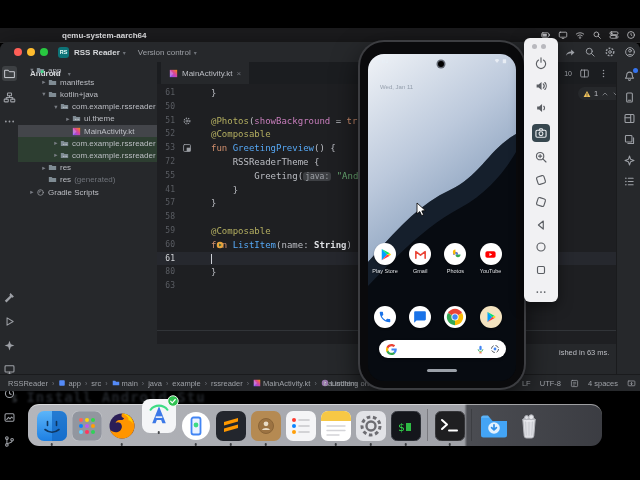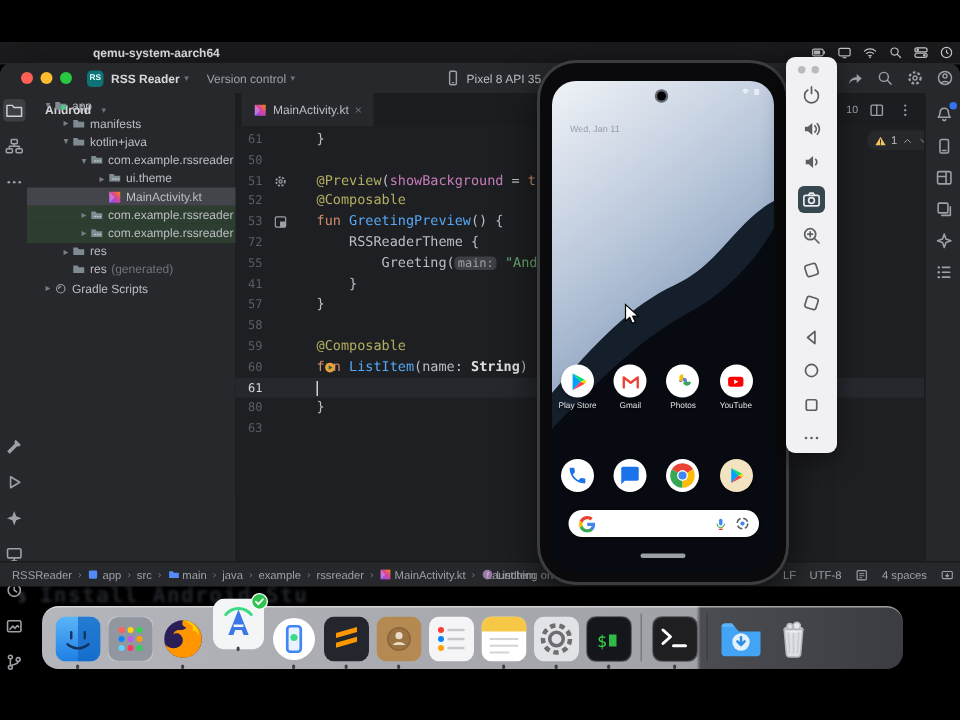--- a/index.html
+++ b/index.html
@@ -193,32 +193,20 @@
   <div id="aswin">
     <div id="titlebar">
       <span class="tl r"></span>
       <span class="tl y"></span>
       <span class="tl g"></span>
       <span class="rsbadge">RS</span>
       <span class="tbtxt">RSS Reader</span>
       <span class="chev">▾</span>
       <span class="tbtxt dim">Version control</span>
       <span class="chev">▾</span>
-      <span id="device-sel">
-        <span class="icn" id="devicon">
-            <span class="icn" style="width: 12px; height: 12px;">
-              <svg viewBox="0 0 16 16" xmlns="http://www.w3.org/2000/svg">
-                <rect x="5" y="2" width="6" height="12" rx="1.3" stroke="#9da0a6" stroke-width="1.3" fill="none" stroke-linecap="round" stroke-linejoin="round"></rect>
-                <path d="M7 12.2h2" stroke="#9da0a6"></path>
-              </svg>
-            </span>
-          </span>
-        <span class="lbl">Pixel 8 API 35</span>
-        <span class="chev">▾</span>
-      </span>
       <div id="tb-icons">
           <span class="icn" style="width: 12px; height: 12px;">
             <svg viewBox="0 0 16 16" xmlns="http://www.w3.org/2000/svg">
               <path d="M2.5 13c1-4 4-5.6 7-5.6V4.5l4.5 4-4.5 4v-2.9c-2.6 0-5 .9-7 3.4z" fill="#9da0a6"></path>
             </svg>
           </span>
           <span class="icn" style="width: 12px; height: 12px;">
             <svg viewBox="0 0 16 16" xmlns="http://www.w3.org/2000/svg">
               <circle cx="7" cy="7" r="4" stroke="#9da0a6" stroke-width="1.3" fill="none" stroke-linecap="round" stroke-linejoin="round"></circle>
               <path d="M10 10l3.5 3.5" stroke="#9da0a6" stroke-width="1.3" fill="none" stroke-linecap="round" stroke-linejoin="round"></path>
@@ -484,28 +472,28 @@
         </div>
     </div>
 
     <div id="editor">
       <div id="code">
           <div class="code-line" style="top: 2px;"><span class="lnum">61</span><span class="ctext"><span class="c-p">}</span></span></div>
           <div class="code-line" style="top: 15.8px;"><span class="lnum">50</span><span class="ctext"></span></div>
           <div class="code-line" style="top: 29.6px;"><span class="lnum">51</span><span class="icn gut" style="width: 10px; height: 10px;"><svg viewBox="0 0 16 16" xmlns="http://www.w3.org/2000/svg">
                 <circle cx="8" cy="8" r="4.6" stroke="#9da0a6" stroke-width="1.8" fill="none" stroke-dasharray="2.2 1.6"></circle>
                 <circle cx="8" cy="8" r="1.7" stroke="#9da0a6" stroke-width="1.3" fill="none" stroke-linecap="round" stroke-linejoin="round"></circle>
-              </svg></span><span class="ctext"><span class="c-a">@Preview</span><span class="c-p">(</span><span class="c-f">showBackground</span><span class="c-p"> = </span><span class="c-k">tr</span></span></div>
+              </svg></span><span class="ctext"><span class="c-a">@Photos</span><span class="c-p">(</span><span class="c-f">showBackground</span><span class="c-p"> = </span><span class="c-k">tr</span></span></div>
           <div class="code-line" style="top: 43.4px;"><span class="lnum">52</span><span class="ctext"><span class="c-a">@Composable</span></span></div>
           <div class="code-line" style="top: 57.2px;"><span class="lnum">53</span><span class="icn gut" style="width: 10px; height: 10px;"><svg viewBox="0 0 16 16" xmlns="http://www.w3.org/2000/svg">
                 <rect x="2.5" y="2.5" width="11" height="11" rx="1.5" stroke="#9da0a6" stroke-width="1.3" fill="none" stroke-linecap="round" stroke-linejoin="round"></rect>
                 <rect x="7.5" y="7.5" width="6" height="6" fill="#9da0a6"></rect>
               </svg></span><span class="ctext"><span class="c-k">fun </span><span class="c-fn">GreetingPreview</span><span class="c-p">() {</span></span></div>
           <div class="code-line" style="top: 71px;"><span class="lnum">72</span><span class="ctext"><span class="c-p">    RSSReaderTheme {</span></span></div>
-          <div class="code-line" style="top: 84.8px;"><span class="lnum">55</span><span class="ctext"><span class="c-p">        Greeting(</span><span class="c-hint">main:</span><span class="c-s"> "Andr</span></span></div>
+          <div class="code-line" style="top: 84.8px;"><span class="lnum">55</span><span class="ctext"><span class="c-p">        Greeting(</span><span class="c-hint">java:</span><span class="c-s"> "Andr</span></span></div>
           <div class="code-line" style="top: 98.6px;"><span class="lnum">41</span><span class="ctext"><span class="c-p">    }</span></span></div>
           <div class="code-line" style="top: 112.4px;"><span class="lnum">57</span><span class="ctext"><span class="c-p">}</span></span></div>
           <div class="code-line" style="top: 126.2px;"><span class="lnum">58</span><span class="ctext"></span></div>
           <div class="code-line" style="top: 140px;"><span class="lnum">59</span><span class="ctext"><span class="c-a">@Composable</span></span></div>
           <div class="code-line" style="top: 153.8px;"><span class="lnum">60</span><span class="ctext"><span class="c-k">fun </span><span class="c-fn">ListItem</span><span class="c-p">(</span><span class="c-p">name</span><span class="c-p">: </span><span class="c-t">String</span><span class="c-p">) {</span></span><span class="icn ovl" style="width: 8px; height: 8px;"><svg viewBox="0 0 16 16" xmlns="http://www.w3.org/2000/svg">
                 <circle cx="8" cy="8" r="6.5" fill="#e8a33d"></circle>
                 <path d="M6.3 5l5 3-5 3z" fill="#2b5e36"></path>
               </svg></span></div>
           <div class="code-line current" style="top: 167.6px;"><span class="lnum">61</span><span class="ctext"></span><span class="caret"></span></div>
           <div class="code-line" style="top: 181.4px;"><span class="lnum">80</span><span class="ctext"><span class="c-p">}</span></span></div>
@@ -531,20 +519,25 @@
         <span class="icn" id="insdn" style="width: 8px; height: 8px;">
             <span class="icn" style="width: 8px; height: 8px;">
               <svg viewBox="0 0 16 16" xmlns="http://www.w3.org/2000/svg">
                 <path d="M4 6l4 4 4-4" stroke="#9da0a6" stroke-width="1.3" fill="none" stroke-linecap="round" stroke-linejoin="round"></path>
               </svg>
             </span>
           </span>
       </div>
     </div>
 
+    <div id="runpanel">
+      <div class="inner"></div>
+      <span class="txt">ished in 63 ms.</span>
+
+    </div>
 
     <div id="statusbar">
       <div id="breadcrumbs">
           <span style="display: inline-flex; align-items: center; gap: 2px;">
             <span>RSSReader</span>
           </span>
           <span class="sep">›</span>
           <span style="display: inline-flex; align-items: center; gap: 2px;">
             <span class="icn" style="width: 8px; height: 8px;">
               <svg viewBox="0 0 16 16" xmlns="http://www.w3.org/2000/svg">

